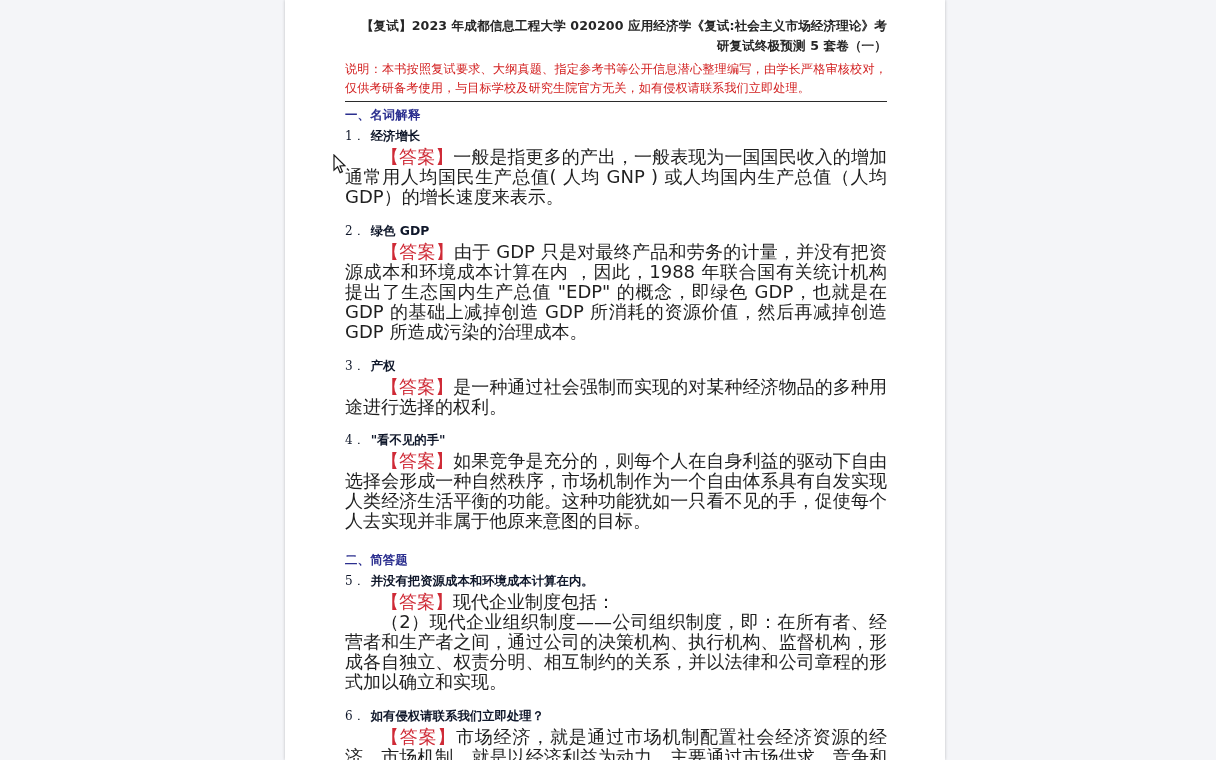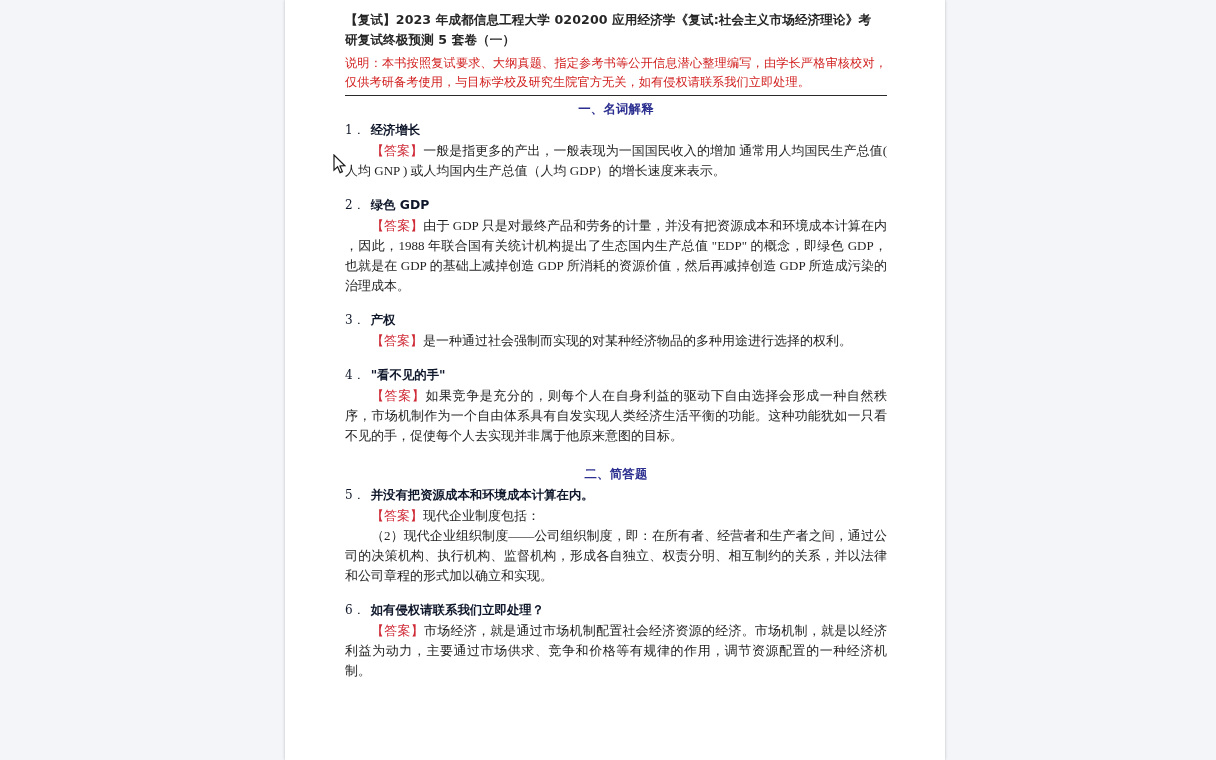--- a/index.html
+++ b/index.html
@@ -40,24 +40,24 @@
     box-sizing: border-box;
     width: 660px;
   }
 
   
   .doc-title {
     font-size: 12.6px;
     line-height: 19.5px;
     font-weight: bold;
     color: #262626;
-    text-align: left;
+    text-align: right;
     letter-spacing: 0.1px;
     margin: 0;
-    padding-top: 10px;
+    padding-top: 16px;
   }
   .doc-title .t-line {
     display: block;
   }
 
   .notice {
     font-size: 12.2px;
     line-height: 19.2px;
     font-weight: normal;
     color: #d21f1f;
@@ -74,46 +74,44 @@
     height: 0;
   }
 
   .sec-head {
     font-size: 12.4px;
     line-height: 20px;
     font-weight: bold;
     color: #2b2f8f;
     margin: 3px 0 0 0;
     letter-spacing: 0.2px;
-    text-align: center;
   }
 
   .q-head {
     font-size: 12.4px;
     line-height: 21px;
     color: #0f172a;
     margin: 0;
     font-weight: bold;
   }
   .q-head .q-num {
     font-weight: normal;
     font-family: "DejaVu Serif", "Liberation Serif", serif;
     font-size: 12px;
     padding-right: 6px;
   }
 
   .para {
-    font-size: 13px;
+    font-size: 18px;
     line-height: 19.9px;
     color: #1f1f1f;
     margin: 0;
     text-align: justify;
     text-justify: inter-ideograph;
     text-indent: 2em;
-    font-family: Liberation Serif, serif;
   }
 
   .ans-tag {
     color: #cf2a36;
   }
   .gap-md { height: 13px; }
   .gap-lg { height: 16px; }
 
   
   #cursor {

